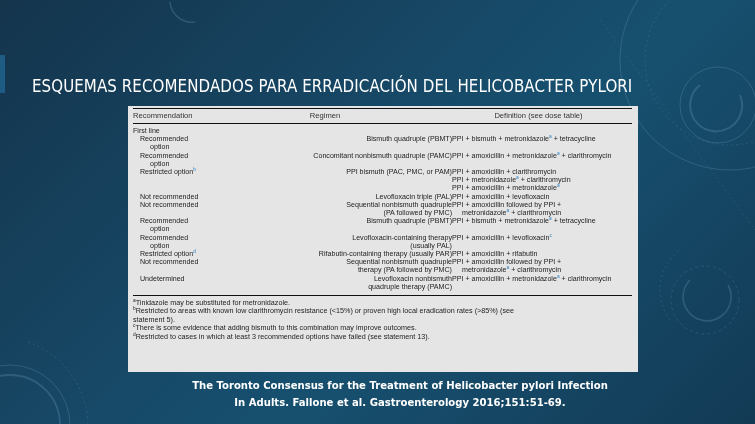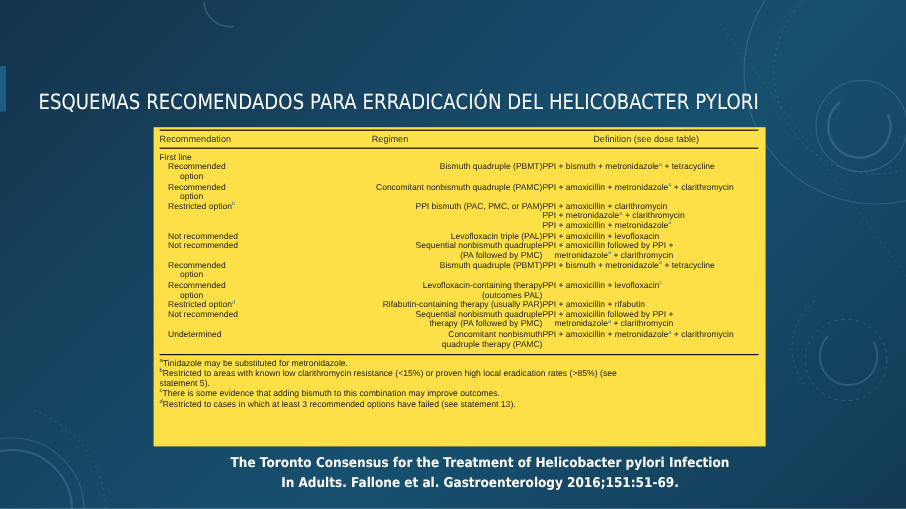--- a/index.html
+++ b/index.html
@@ -13,21 +13,21 @@
     position: absolute; left: 0; top: 55px; width: 5px; height: 38px; background: #1f5c85;
   }
   .slide-title {
     position: absolute; left: 32px; top: 64px; width: 700px;
     color: #ffffff; font-size: 17.5px; letter-spacing: 0.1px; white-space: nowrap;
     font-family: "DejaVu Sans", sans-serif; font-weight: normal;
     transform: scaleX(0.86); transform-origin: left top;
   }
   .table-card {
     position: absolute; left: 128px; top: 106px; width: 510px; height: 266px;
-    background: #fde047; box-sizing: border-box; padding: 2px 6px 0 5px;
+    background: #e5e5e5; box-sizing: border-box; padding: 2px 6px 0 5px;
     color: #222; font-family: "Liberation Sans", sans-serif; font-size: 7.1px; line-height: 8.2px;
   }
   .rule-thick { border-top: 1.5px solid #111; }
   .rule-thin { border-top: 1px solid #111; }
   .thead { display: flex; height: 14px; align-items: center; margin-top: 0; font-size: 7.6px; color:#333; }
   .c1 { width: 112px; flex: none; }
   .c2 { width: 200px; flex: none; text-align: right; }
   .c3 { flex: 1; }
   .thead .c2 { text-align: center; padding-right: 40px; box-sizing: border-box; }
   .thead .c3 { text-align: center; }
@@ -121,39 +121,39 @@
 
 
     <div class="row">
       <div class="c1 ind"><span>Recommended</span><br><span style="padding-left:10px">option</span></div>
       <div class="c2">Bismuth quadruple (PBMT)</div>
       <div class="c3"><span>PPI + bismuth + metronidazole</span><sup>a</sup> <span>+ tetracycline</span></div>
     </div>
 
     <div class="row">
       <div class="c1 ind"><span>Recommended</span><br><span style="padding-left:10px">option</span></div>
-      <div class="c2"><span>Levofloxacin-containing therapy</span><br><span style="padding-left:10px">(outcomes PAL)</span></div>
+      <div class="c2"><span>Levofloxacin-containing therapy</span><br><span style="padding-left:10px">(usually PAL)</span></div>
       <div class="c3"><span>PPI + amoxicillin + levofloxacin</span><sup>c</sup></div>
     </div>
 
     <div class="row">
       <div class="c1 ind"><span>Restricted option</span><sup>d</sup></div>
       <div class="c2">Rifabutin-containing therapy (usually PAR)</div>
       <div class="c3">PPI + amoxicillin + rifabutin</div>
     </div>
 
     <div class="row">
       <div class="c1 ind">Not recommended</div>
       <div class="c2"><span>Sequential nonbismuth quadruple</span><br><span style="padding-left:10px">therapy (PA followed by PMC)</span></div>
       <div class="c3"><span>PPI + amoxicillin followed by PPI +</span><br><span style="padding-left:10px">metronidazole</span><sup>a</sup> <span>+ clarithromycin</span></div>
     </div>
 
     <div class="row">
       <div class="c1 ind">Undetermined</div>
-      <div class="c2"><span>Concomitant nonbismuth</span><br><span style="padding-left:10px">quadruple therapy (PAMC)</span></div>
+      <div class="c2"><span>Levofloxacin nonbismuth</span><br><span style="padding-left:10px">quadruple therapy (PAMC)</span></div>
       <div class="c3"><span>PPI + amoxicillin + metronidazole</span><sup>a</sup> <span>+ clarithromycin</span></div>
     </div>
   </div>
 
   <div class="gap"></div>
   <div class="rule-thick"></div>
 
   <div class="footnotes">
     <div><sup>a</sup><span>Tinidazole may be substituted for metronidazole.</span></div>
     <div><sup>b</sup><span>Restricted to areas with known low clarithromycin resistance (&lt;15%) or proven high local eradication rates (&gt;85%) (see</span><br><span>statement 5).</span></div>

